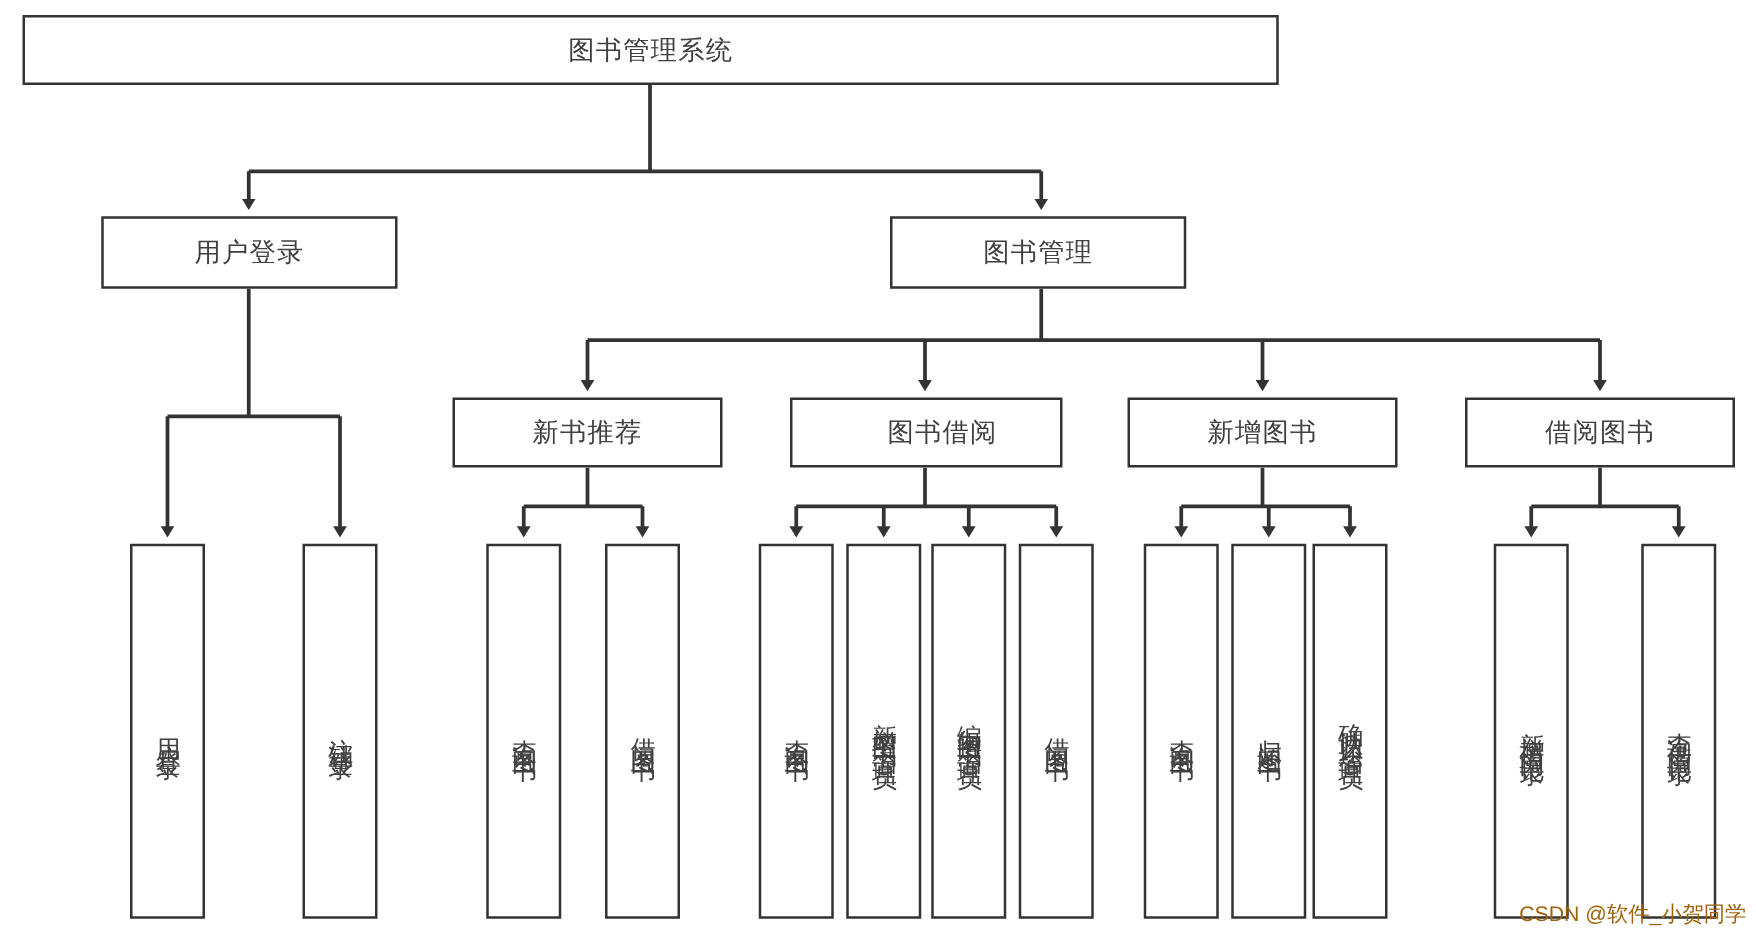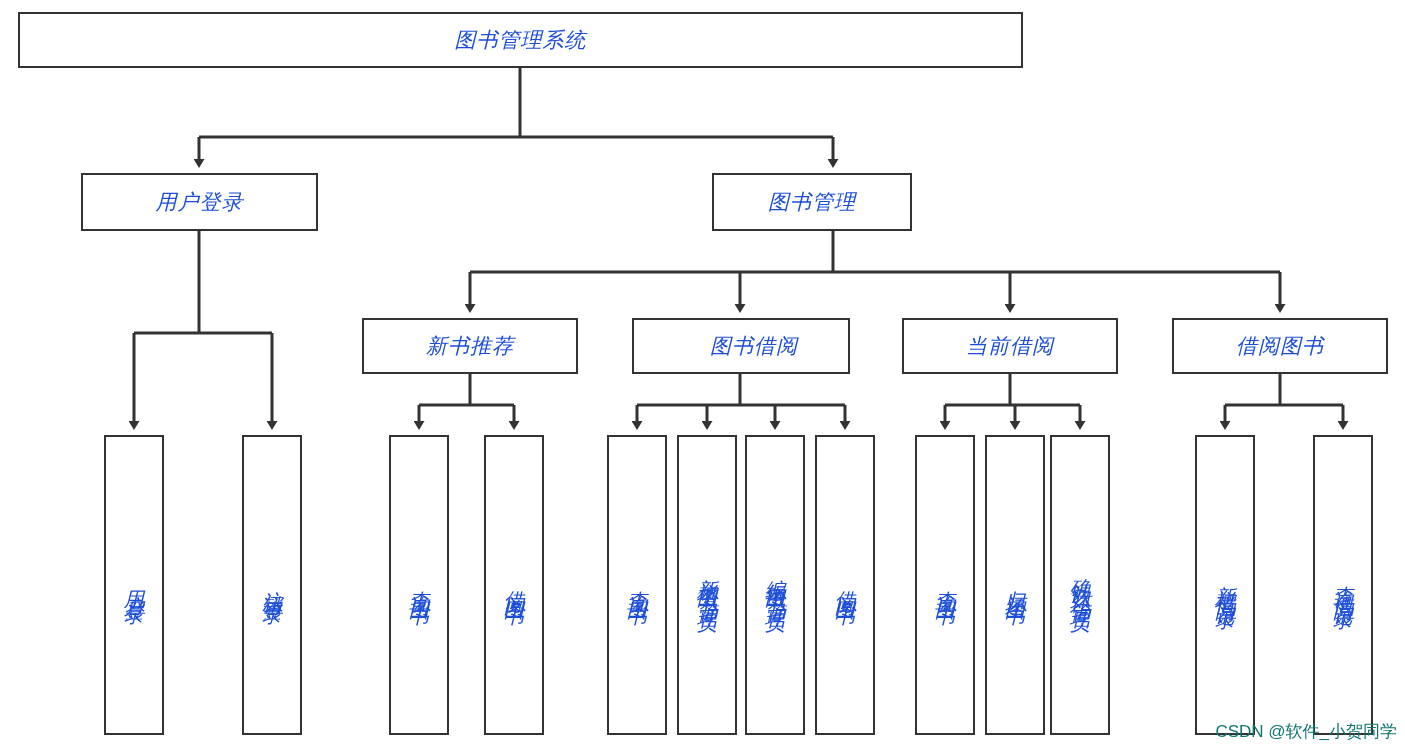--- a/index.html
+++ b/index.html
@@ -24,22 +24,21 @@
     pointer-events: none;
   }
   .node {
     position: absolute;
     box-sizing: border-box;
     border: 2.5px solid #333333;
     background: #ffffff;
     display: flex;
     align-items: center;
     justify-content: center;
-    color: #1d4ed8;
-    font-style: italic;
+    color: #404040;
   }
   .node.horiz {
     font-size: 21px;
     letter-spacing: 1px;
   }
   .node.vert {
     font-size: 20px;
     letter-spacing: 1px;
   }
   .node.vert .vtext {
@@ -52,21 +51,21 @@
   }
   .node .htext {
     white-space: nowrap;
     display: block;
   }
   #watermark {
     position: absolute;
     right: 8px;
     bottom: 4px;
     font-size: 17px;
-    color: #0f766e;
+    color: #a16207;
     font-family: "Liberation Sans", "DejaVu Sans", sans-serif;
     white-space: nowrap;
     user-select: none;
   }
 </style>
 </head>
 <body>
 
 <div id="canvas">
 
@@ -133,34 +132,34 @@
   </svg>
 
   <div class="node horiz" style="left:18px; top:12px; width:1005px; height:56px;">
     <span class="htext">图书管理系统</span>
   </div>
 
   <div class="node horiz" style="left:81px; top:173px; width:237px; height:58px;">
     <span class="htext">用户登录</span>
   </div>
 
-  <div class="node horiz" style="left:712px; top:173px; width:200px; height:58px;">
+  <div class="node horiz" style="left:712px; top:173px; width:237px; height:58px;">
     <span class="htext">图书管理</span>
   </div>
 
   <div class="node horiz" style="left:362px; top:318px; width:216px; height:56px;">
     <span class="htext">新书推荐</span>
   </div>
 
   <div class="node horiz" style="left:632px; top:318px; width:218px; height:56px;padding-left:26px;">
     <span class="htext">图书借阅</span>
   </div>
 
   <div class="node horiz" style="left:902px; top:318px; width:216px; height:56px;">
-    <span class="htext">当前借阅</span>
+    <span class="htext">新增图书</span>
   </div>
 
   <div class="node horiz" style="left:1172px; top:318px; width:216px; height:56px;">
     <span class="htext">借阅图书</span>
   </div>
 
   <div class="node vert" style="left:104px; top:435px; width:60px; height:300px;">
     <span class="vtext">用户登录</span>
   </div>
 

